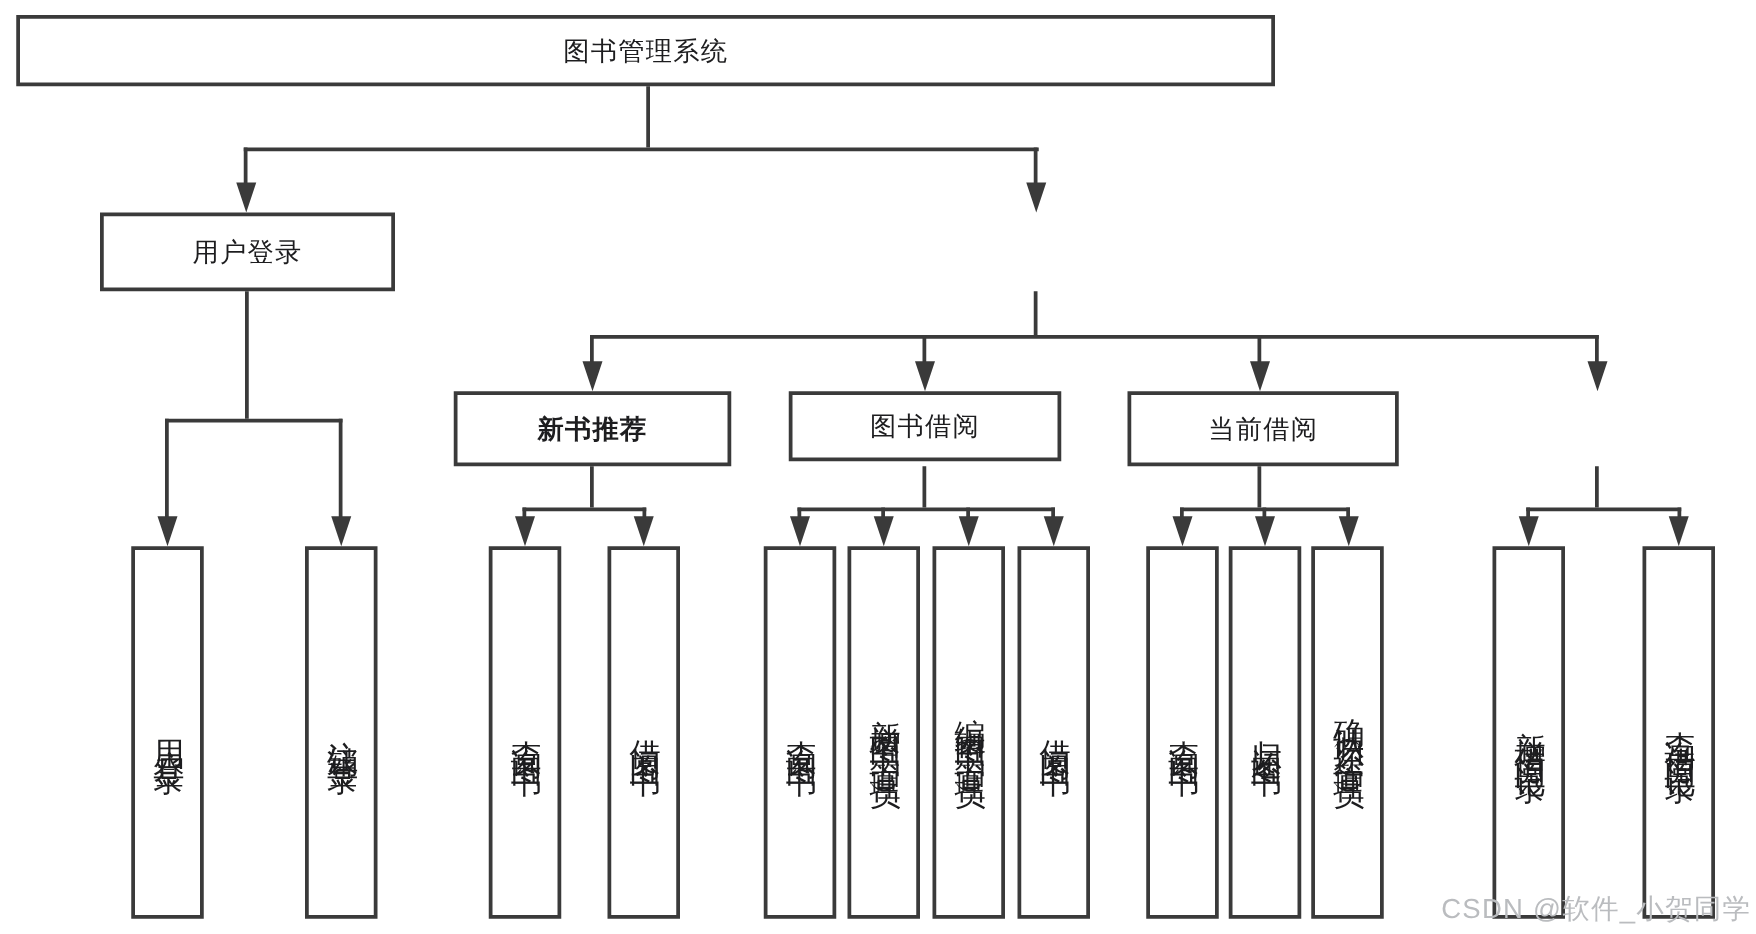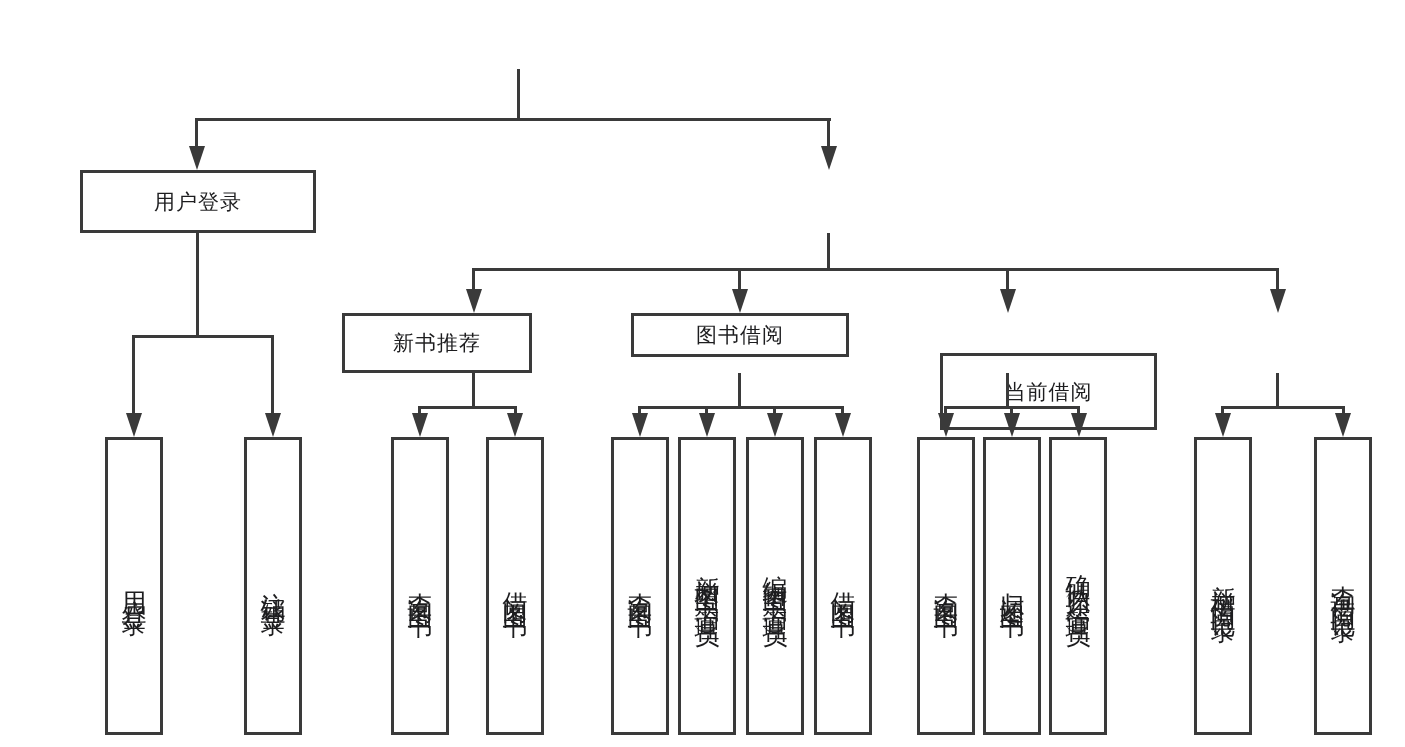--- a/index.html
+++ b/index.html
@@ -49,20 +49,21 @@
     color:var(--watermark);
     letter-spacing:1px;
     white-space:nowrap;
   }
 </style>
 </head>
 <body>
 
 <div class="canvas">
 
+  <div class="box" style="left:13px;top:12px;width:1007px;height:57px;">图书管理系统</div>
 
   <div class="vl" style="left:517px;top:69px;height:49px;"></div>
   <div class="hl" style="left:195px;top:118px;width:636px;"></div>
   <div class="vl" style="left:195px;top:118px;height:32px;"></div>
   <div class="vl" style="left:827px;top:118px;height:32px;"></div>
   <div class="arr" style="left:189px;top:146px;"></div>
   <div class="arr" style="left:821px;top:146px;"></div>
 
   <div class="box" style="left:80px;top:170px;width:236px;height:63px;">用户登录</div>
 
@@ -77,23 +78,23 @@
   <div class="hl" style="left:472px;top:268px;width:807px;"></div>
   <div class="vl" style="left:472px;top:268px;height:24px;"></div>
   <div class="vl" style="left:738px;top:268px;height:24px;"></div>
   <div class="vl" style="left:1006px;top:268px;height:24px;"></div>
   <div class="vl" style="left:1276px;top:268px;height:24px;"></div>
   <div class="arr" style="left:466px;top:289px;"></div>
   <div class="arr" style="left:732px;top:289px;"></div>
   <div class="arr" style="left:1000px;top:289px;"></div>
   <div class="arr" style="left:1270px;top:289px;"></div>
 
-  <div class="box" style="left:342px;top:313px;width:190px;height:60px;">新书推荐</div>
-  <div class="box" style="left:631px;top:313px;width:218px;height:44px;">图书借阅</div>
-  <div class="box" style="left:940px;top:313px;width:217px;height:77px;margin-top:40px;">当前借阅</div>
+  <div class="box" style="left:363px;top:313px;width:222px;height:60px;font-weight:bold;">新书推荐</div>
+  <div class="box" style="left:631px;top:313px;width:218px;height:56px;">图书借阅</div>
+  <div class="box" style="left:902px;top:313px;width:217px;height:60px;">当前借阅</div>
 
   <div class="vl" style="left:472px;top:373px;height:33px;"></div>
   <div class="hl" style="left:418px;top:406px;width:99px;"></div>
   <div class="vl" style="left:418px;top:406px;height:12px;"></div>
   <div class="vl" style="left:514px;top:406px;height:12px;"></div>
   <div class="arr" style="left:412px;top:413px;"></div>
   <div class="arr" style="left:507px;top:413px;"></div>
 
   <div class="vl" style="left:738px;top:373px;height:33px;"></div>
   <div class="hl" style="left:638px;top:406px;width:206px;"></div>
@@ -133,14 +134,15 @@
   <div class="box vbox" style="left:746px;top:437px;width:58px;height:298px;">编辑图书（管理员）</div>
   <div class="box vbox" style="left:814px;top:437px;width:58px;height:298px;">借阅图书</div>
 
   <div class="box vbox" style="left:917px;top:437px;width:58px;height:298px;">查询图书</div>
   <div class="box vbox" style="left:983px;top:437px;width:58px;height:298px;">归还图书</div>
   <div class="box vbox" style="left:1049px;top:437px;width:58px;height:298px;">确认归还（管理员）</div>
 
   <div class="box vbox" style="left:1194px;top:437px;width:58px;height:298px;">新增借阅记录</div>
   <div class="box vbox" style="left:1314px;top:437px;width:58px;height:298px;">查询借阅记录</div>
 
+  <div class="watermark">CSDN @软件_小贺同学</div>
 
 </div>
 
 </body></html>

